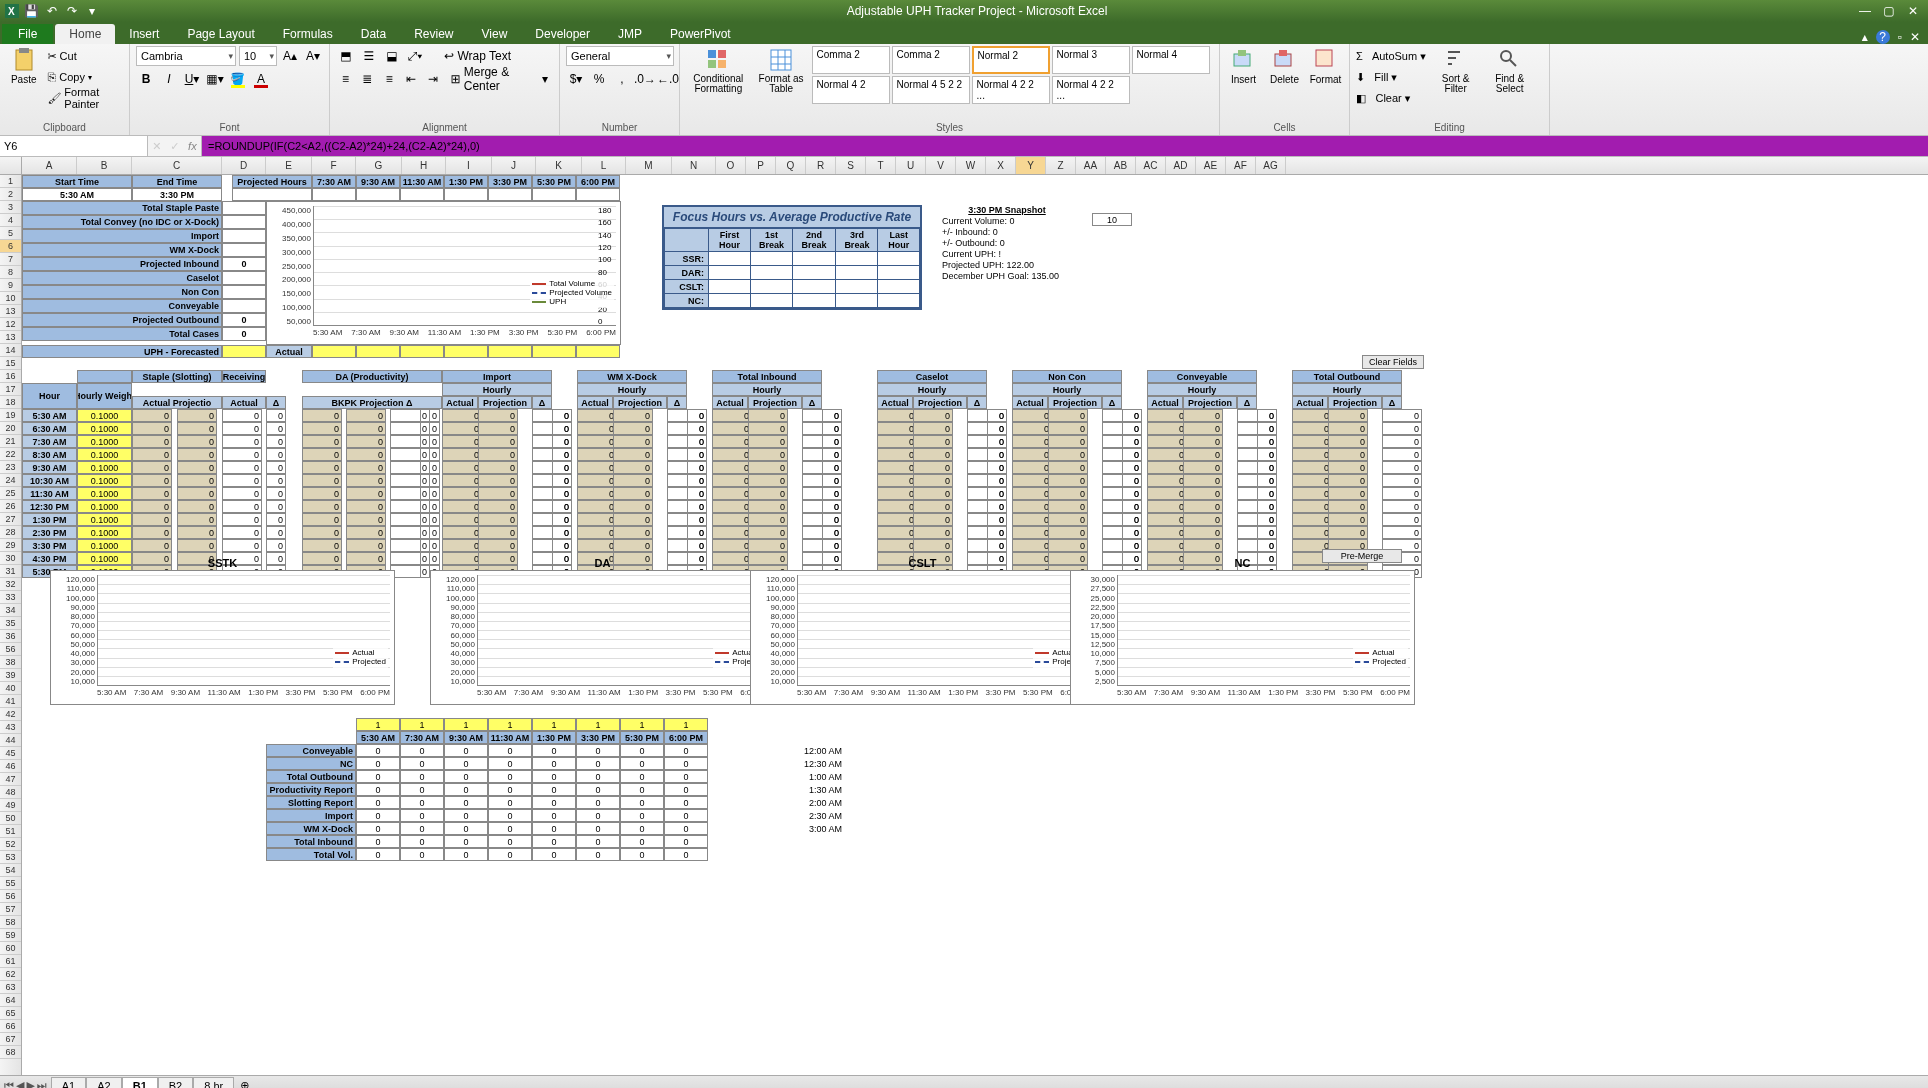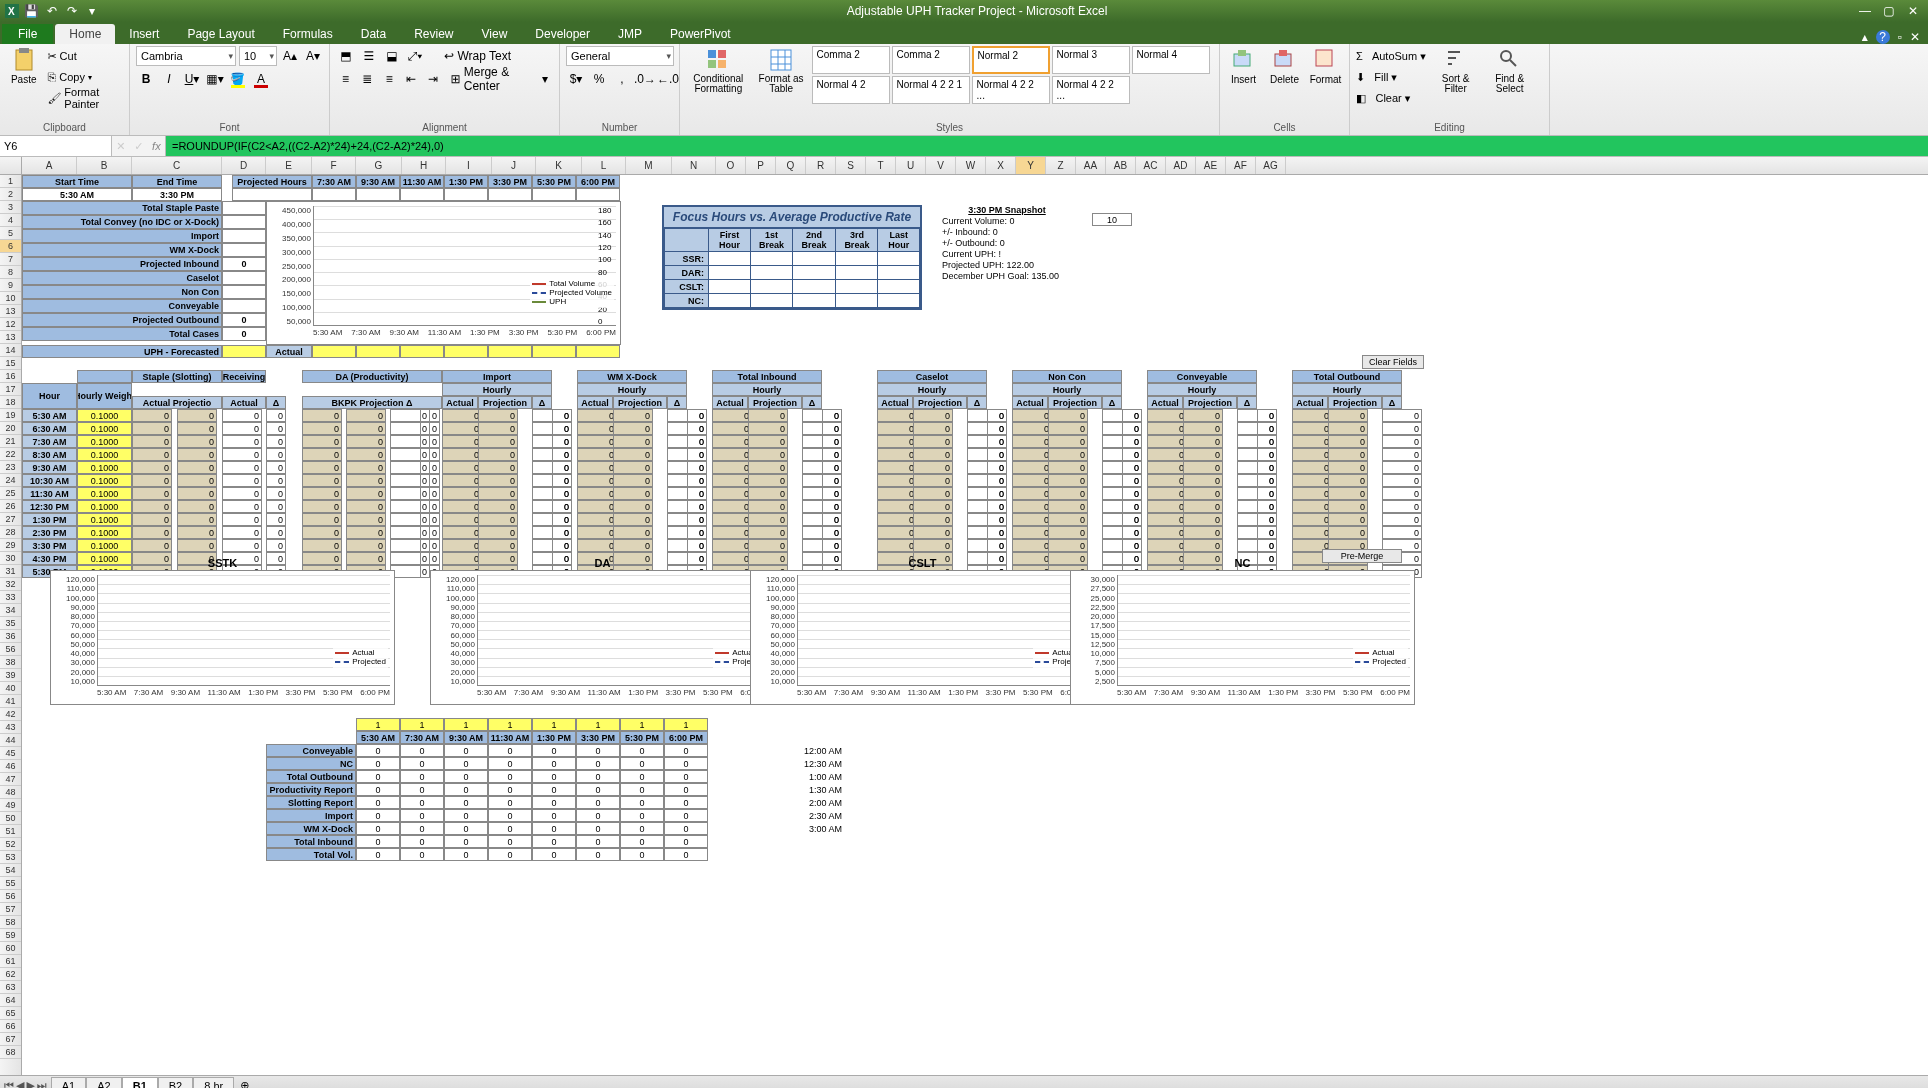--- a/index.html
+++ b/index.html
@@ -31,23 +31,23 @@
 .smallstack { display: flex; flex-direction: column; gap: 1px; }
 .dropdown { border: 1px solid #bbb; background: #fff; height: 20px; padding: 0 14px 0 4px; font-size: 11px; display: inline-flex; align-items: center; position: relative; }
 .dropdown::after { content: "▾"; position: absolute; right: 2px; font-size: 9px; color: #555; }
 .iconbtn { width: 20px; height: 20px; display: inline-flex; align-items: center; justify-content: center; border: 1px solid transparent; font-size: 12px; }
 .stylesgallery { display: flex; gap: 2px; flex-wrap: wrap; width: 410px; }
 .stylecell { width: 78px; height: 28px; border: 1px solid #bbb; font-size: 10px; padding: 2px 4px; background: #fff; }
 .stylecell.sel { border: 2px solid #f0a030; }
 
 
 .namebox-row { height: 21px; border-bottom: 1px solid #bbb; display: flex; align-items: stretch; background: #f3f3f3; }
-.namebox { width: 112px; border-right: 1px solid #bbb; background: #fff; padding: 2px 4px; font-size: 11px; display: flex; align-items: center; }
+.namebox { width: 148px; border-right: 1px solid #bbb; background: #fff; padding: 2px 4px; font-size: 11px; display: flex; align-items: center; }
 .fxbtns { width: 54px; border-right: 1px solid #bbb; display: flex; align-items: center; justify-content: space-around; font-size: 11px; color: #888; }
-.formula { flex: 1; background: #22c55e; padding: 4px 6px; font-size: 11px; display: flex; align-items: center; }
+.formula { flex: 1; background: #a21caf; padding: 4px 6px; font-size: 11px; display: flex; align-items: center; }
 
 
 .colhdr-row { height: 18px; display: flex; background: linear-gradient(#f4f4f4,#e4e4e4); border-bottom: 1px solid #aaa; font-size: 10px; }
 .rowhdr-corner { width: 22px; border-right: 1px solid #aaa; }
 .colhdr { border-right: 1px solid #ccc; text-align: center; line-height: 18px; color: #333; }
 .colhdr.sel { background: #f7d794; }
 
 
 .sheetwrap { display: flex; height: 900px; overflow: hidden; }
 .rowhdrs { width: 22px; background: linear-gradient(90deg,#f4f4f4,#e4e4e4); border-right: 1px solid #aaa; }
@@ -259,21 +259,21 @@
           </span>
         <span style="text-align:center;line-height:10px;">Format as Table</span>
       </div>
       <div class="stylesgallery">
         <div class="stylecell">Comma 2</div>
         <div class="stylecell">Comma 2</div>
         <div class="stylecell sel">Normal 2</div>
         <div class="stylecell">Normal 3</div>
         <div class="stylecell">Normal 4</div>
         <div class="stylecell">Normal 4 2</div>
-        <div class="stylecell">Normal 4 2 2 1</div>
+        <div class="stylecell">Normal 4 5 2 2</div>
         <div class="stylecell">Normal 4 2 2 ...</div>
         <div class="stylecell">Normal 4 2 2 ...</div>
       </div>
     </div>
     <div class="group-label">Styles</div>
   </div>
 
   <div class="group" style="width:130px;">
     <div class="group-body">
       <div class="bigbtn">

